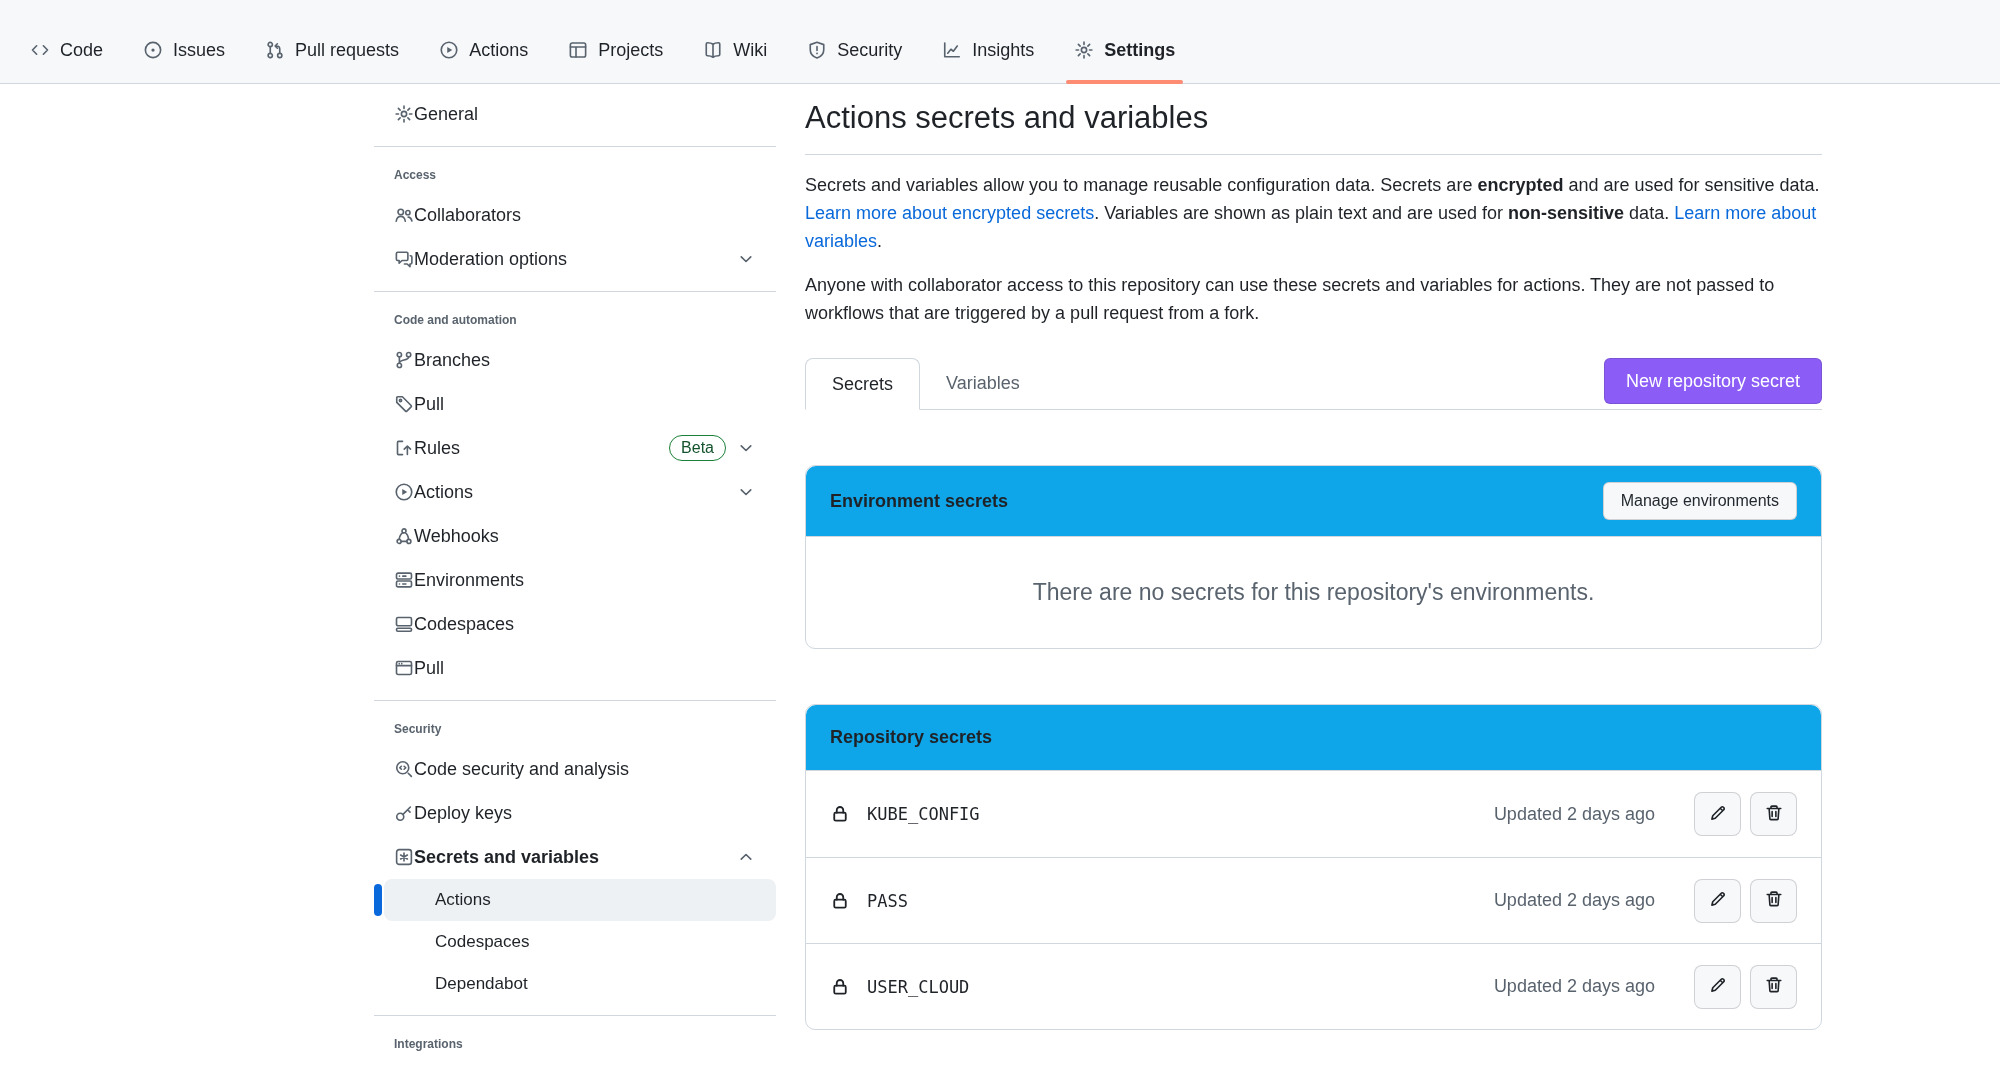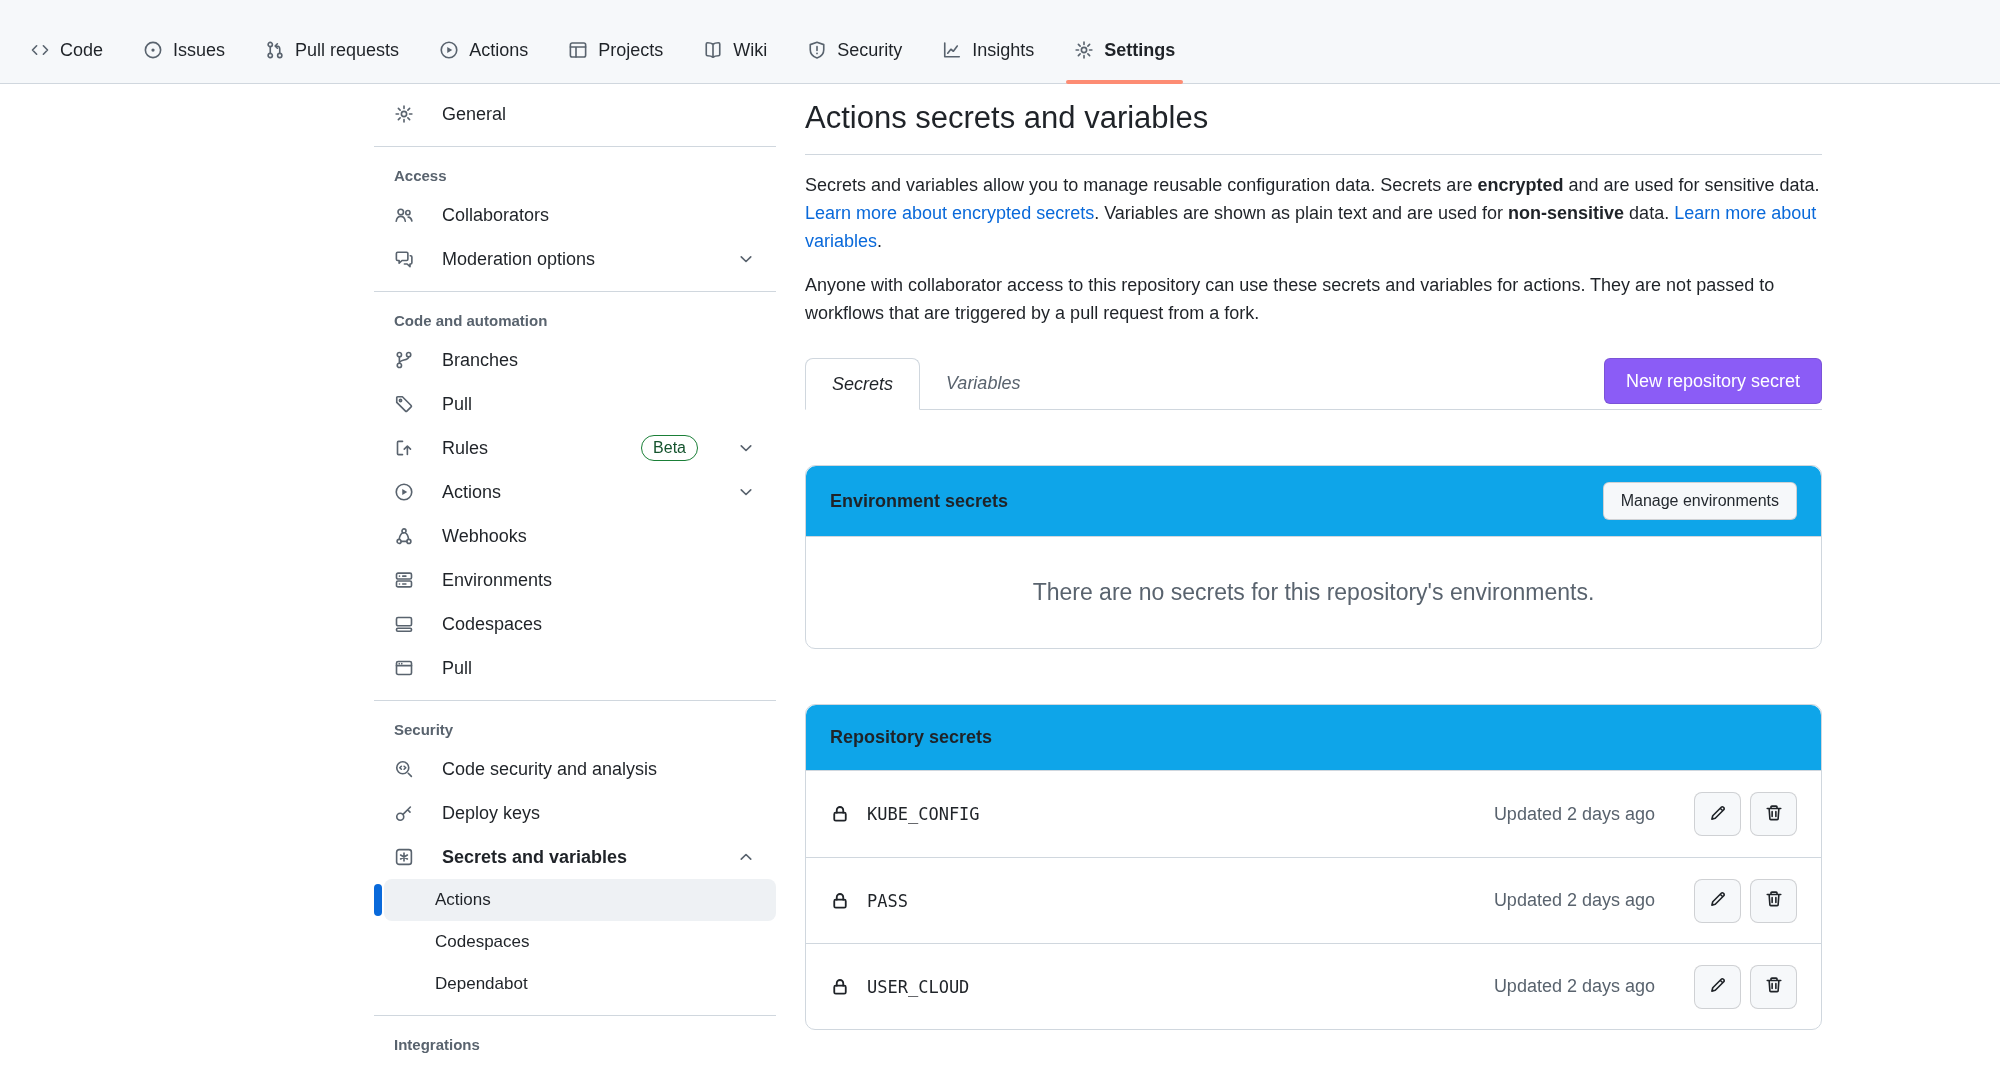--- a/index.html
+++ b/index.html
@@ -18,48 +18,48 @@
 
   svg.ic16 { width:20px; height:20px; stroke:currentColor; fill:none;
     stroke-width:1.3; stroke-linecap:round; stroke-linejoin:round; }
 
   
   .layout { position:relative; width:2000px; height:987px; }
   .sidebar { position:absolute; left:374px; top:8px; width:402px; }
   .main { position:absolute; left:805px; top:0; width:1017px; }
 
   
-  .side-item { display:flex; align-items:center; gap:28px; height:44px; padding:0 20px;
+  .side-item { display:flex; align-items:center; gap:0; height:44px; padding:0 20px;
     font-size:18px; border-radius:8px; color:#1f2328; cursor:pointer; position:relative; }
   .side-item .ic { display:flex; color:#59636e; flex:0 0 auto; }
   .side-item .chev { margin-left:auto; color:#59636e; display:flex; }
   .side-item.bold { font-weight:700; }
   .side-divider { border:none; border-top:1px solid #d0d7de; margin:10px 0; }
   .side-header { height:36px; display:flex; align-items:center; padding:0 20px;
-    font-size:15px; font-weight:700; color:#59636e; margin-top:6px;text-align:right; }
+    font-size:12px; font-weight:700; color:#59636e; margin-top:6px;text-align:right; }
   .sub-item { display:flex; align-items:center; height:42px; padding:0 20px 0 51px;
     font-size:17px; border-radius:8px; color:#1f2328; cursor:pointer; position:relative; margin-left:10px; }
   .sub-item.active { background:#eef1f4; font-weight:400; }
   .active-bar { position:absolute; left:-10px; top:5px; width:8px; height:32px;
     border-radius:6px; background:#0969da; }
   .beta-pill { margin-left:auto; margin-right:10px; border:1px solid #1a7f37; color:#14532d;
     font-size:16px; line-height:1; padding:4px 11px; border-radius:999px; }
   .beta-pill + .chev { margin-left:0; }
 
   
   h1.page-title { font-size:31px; font-weight:400; margin:16px 0 18px 0; color:#1f2328; }
   .main hr.rule { border:none; border-top:1px solid #d0d7de; }
   .main p { font-size:18px; line-height:28px; margin-top:16px; color:#1f2328; }
   .main p a { color:#0969da; text-decoration:none; cursor:pointer; }
   .main p b { font-weight:700; }
 
   .tabnav { position:relative; margin-top:30px; display:flex; align-items:flex-end;
     border-bottom:1px solid #d0d7de; height:53px; }
   .tab { height:52px; display:flex; align-items:center; padding:0 26px; font-size:18px;
-    color:#59636e; cursor:pointer;font-style:italic; }
+    color:#59636e; cursor:pointer; }
   .tab.active { background:#fff; border:1px solid #d0d7de; border-bottom:1px solid #fff;
     border-radius:8px 8px 0 0; margin-bottom:-1px; color:#1f2328; }
   .btn-green { position:absolute; right:0; top:1px; height:46px; padding:0 21px;
     background:#8b5cf6; color:#ffffff; border:1px solid rgba(31,35,40,0.15); border-radius:6px;
     font-size:18px; font-family:"Liberation Sans",sans-serif; cursor:pointer; }
 
   .panel { border:1px solid #d0d7de; border-radius:10px; margin-top:55px; background:#fff; }
   .panel-header { background:#0ea5e9; border-bottom:1px solid #d0d7de; border-radius:10px 10px 0 0;
     display:flex; align-items:center; justify-content:space-between; padding:16px 24px; min-height:66px; }
   .panel-title { font-size:18px; font-weight:700; color:#1f2328; }

